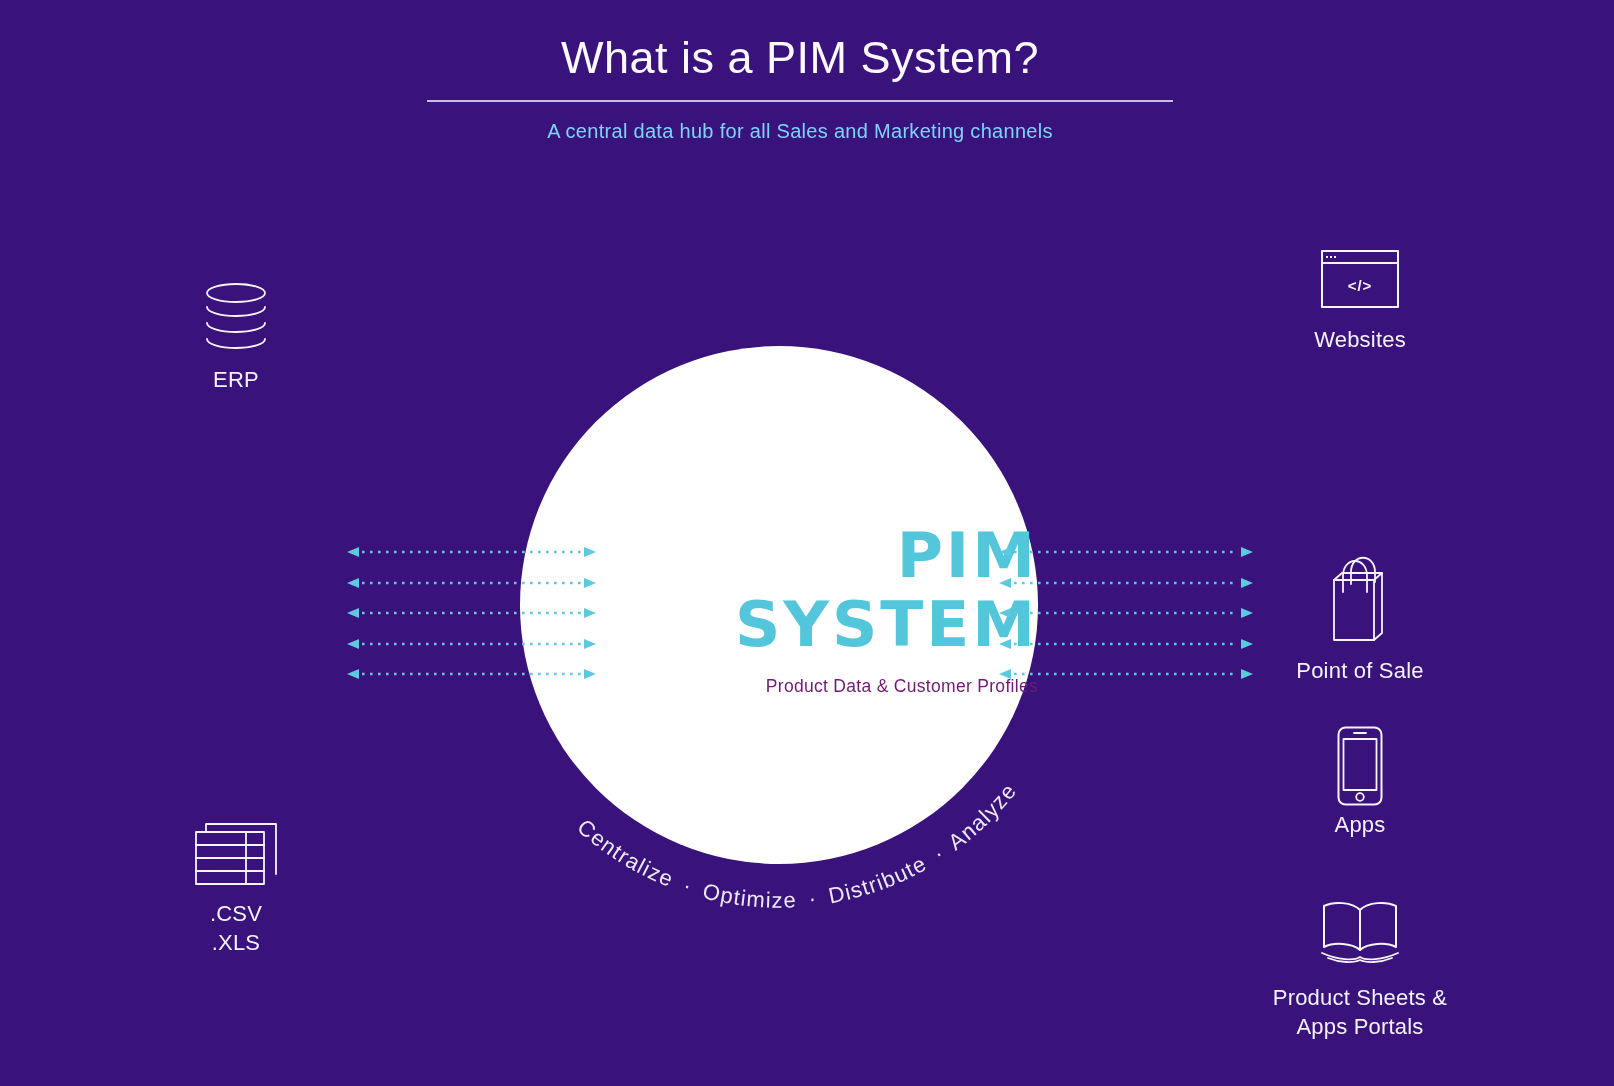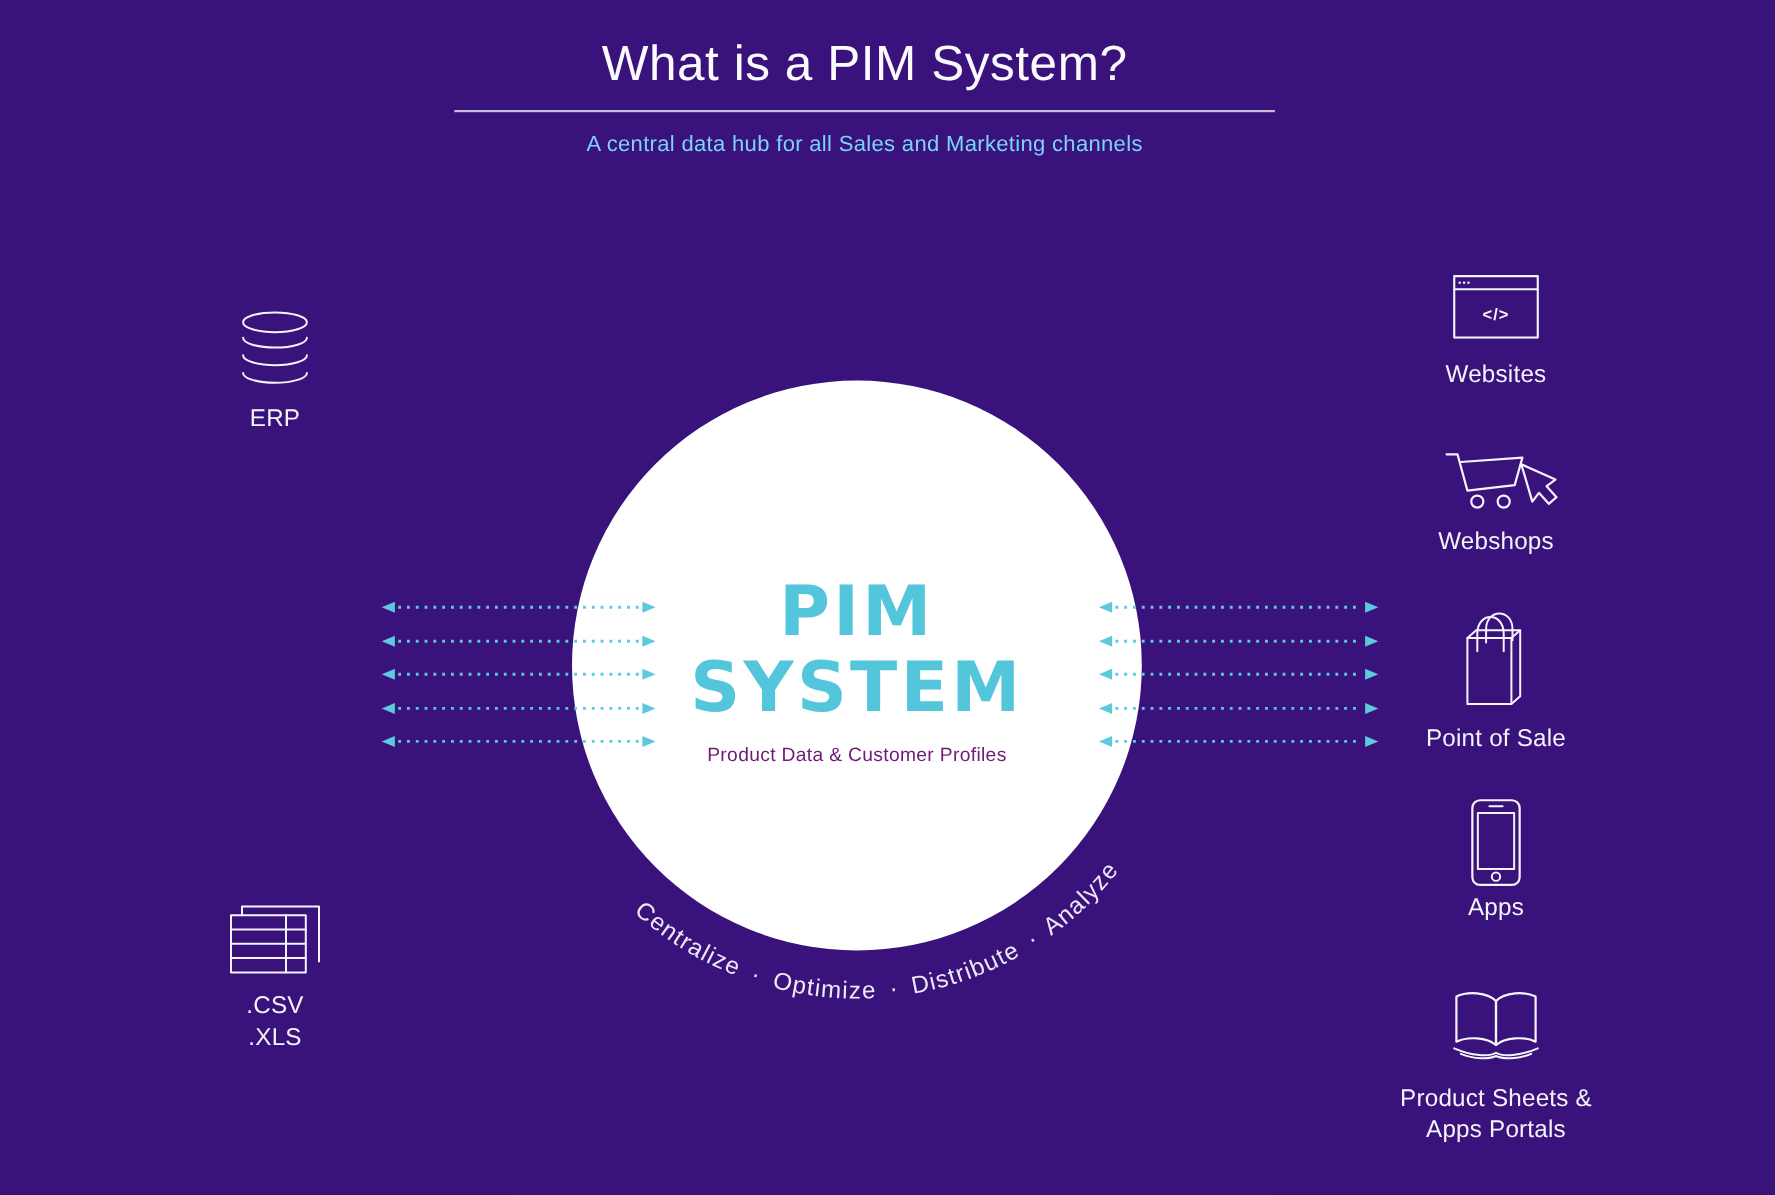--- a/index.html
+++ b/index.html
@@ -6,48 +6,48 @@
   body {
     width:1614px; height:1086px;
     background:#3A127B;
     font-family:"Liberation Sans", sans-serif;
     position:relative; overflow:hidden;
     -webkit-font-smoothing:antialiased;
   }
   .canvas { position:absolute; inset:0; }
 
   
-  .header { position:absolute; left:413px; top:32px; width:746px; text-align:center; color:#FBFAFE; }
+  .header { position:absolute; left:427px; top:32px; width:746px; text-align:center; color:#FBFAFE; }
   .header h1 { margin:0; font-size:45px; font-weight:300; letter-spacing:0.5px; line-height:1.15; }
   .divider { height:2px; background:rgba(255,255,255,0.72); margin-top:16px; }
   .header p { margin:18px 0 0 0; font-size:20px; font-weight:300; color:#7dd3fc; letter-spacing:0.3px; }
 
   
   .circle {
     position:absolute; left:520px; top:346px; width:518px; height:518px;
     background:#FFFFFF; border-radius:50%;
-    display:flex; flex-direction:column; align-items:center;
+    display:flex; flex-direction:column; align-items:flex-end;
   }
   .pim1, .pim2 {
     font-family:"DejaVu Sans", sans-serif; font-weight:bold;
     color:#53C6DB; font-size:63px; line-height:1.0; letter-spacing:3px;
   }
   .pim1 { margin-top:178px; }
   .pim2 { margin-top:6px; }
   .pim-desc { margin-top:20px; font-size:17.5px; color:#701a75; letter-spacing:0.3px; }
 
   
   svg.overlay { position:absolute; left:0; top:0; pointer-events:none; }
   .arrows line { stroke:#5DC9DE; stroke-width:2.6; stroke-dasharray:2.6 5.4; }
   .arrows polygon { fill:#5DC9DE; }
   .tagline-text { fill:#ECE9F4; font-size:22px; letter-spacing:1.2px; word-spacing:5px; font-family:"Liberation Sans", sans-serif; }
 
   
   .item { position:absolute; display:flex; flex-direction:column; align-items:center; color:#F4F2FA; }
-  .item.left  { left:150px; width:200px; }
+  .item.left  { left:136px; width:200px; }
   .item.right { left:1250px; width:220px; }
   .lbl { font-size:22px; line-height:1.33; text-align:center; margin-top:13px; letter-spacing:0.2px; }
   .icon { display:block; }
   .icon .s  { stroke:#F6F4FB; fill:none; stroke-width:2; stroke-linecap:round; stroke-linejoin:round; }
   .icon .thin { stroke-width:1.8; }
   .icon .fillw { fill:#F6F4FB; stroke:none; }
   .icon .cursor { fill:#3A127B; stroke:#F6F4FB; stroke-width:2; stroke-linejoin:round; }
   .icon text { fill:#F6F4FB; font-family:"Liberation Sans", sans-serif; font-size:15px; font-weight:bold; letter-spacing:1px; }
 </style>
 </head>
@@ -159,29 +159,20 @@
       <rect class="s" x="1" y="1" width="76" height="56"></rect>
       <path class="s thin" d="M1 13 H77"></path>
       <rect class="fillw" x="5" y="6" width="2" height="2"></rect>
       <rect class="fillw" x="9" y="6" width="2" height="2"></rect>
       <rect class="fillw" x="13" y="6" width="2" height="2"></rect>
       <text x="39" y="41" text-anchor="middle">&lt;/&gt;</text>
     </svg>
     <div class="lbl" style="margin-top:17px">Websites</div>
   </div>
 
-  <div class="item right" style="top:404px">
-    <svg class="icon" style="margin-left:18px" width="112" height="60" viewBox="0 0 112 60">
-      <path class="s" d="M2 9 H12 L21 42 L64 37 L71 12 L15 16"></path>
-      <circle class="s" cx="30" cy="52" r="5.5"></circle>
-      <circle class="s" cx="54" cy="52" r="5.5"></circle>
-      <path class="cursor" d="M70 18 L80 52 L86 44 L95 54 L102 48 L93 38 L101 32 Z"></path>
-    </svg>
-    <div class="lbl">Webshops</div>
-  </div>
 
   <div class="item right" style="top:552px">
     <svg class="icon" width="60" height="94" viewBox="0 0 60 94">
       <path class="s thin" d="M4 28 L12 21 L52 21 L52 81 L44 88 L4 88 Z"></path>
       <path class="s thin" d="M44 28 L52 21 M4 28 H44 V88"></path>
       <path class="s thin" d="M13 40 V24 C13 4 37 4 37 24 V40"></path>
       <path class="s thin" d="M21 32 V20 C21 1 45 1 45 20 V30"></path>
     </svg>
     <div class="lbl" style="margin-top:10px">Point of Sale</div>
   </div>

